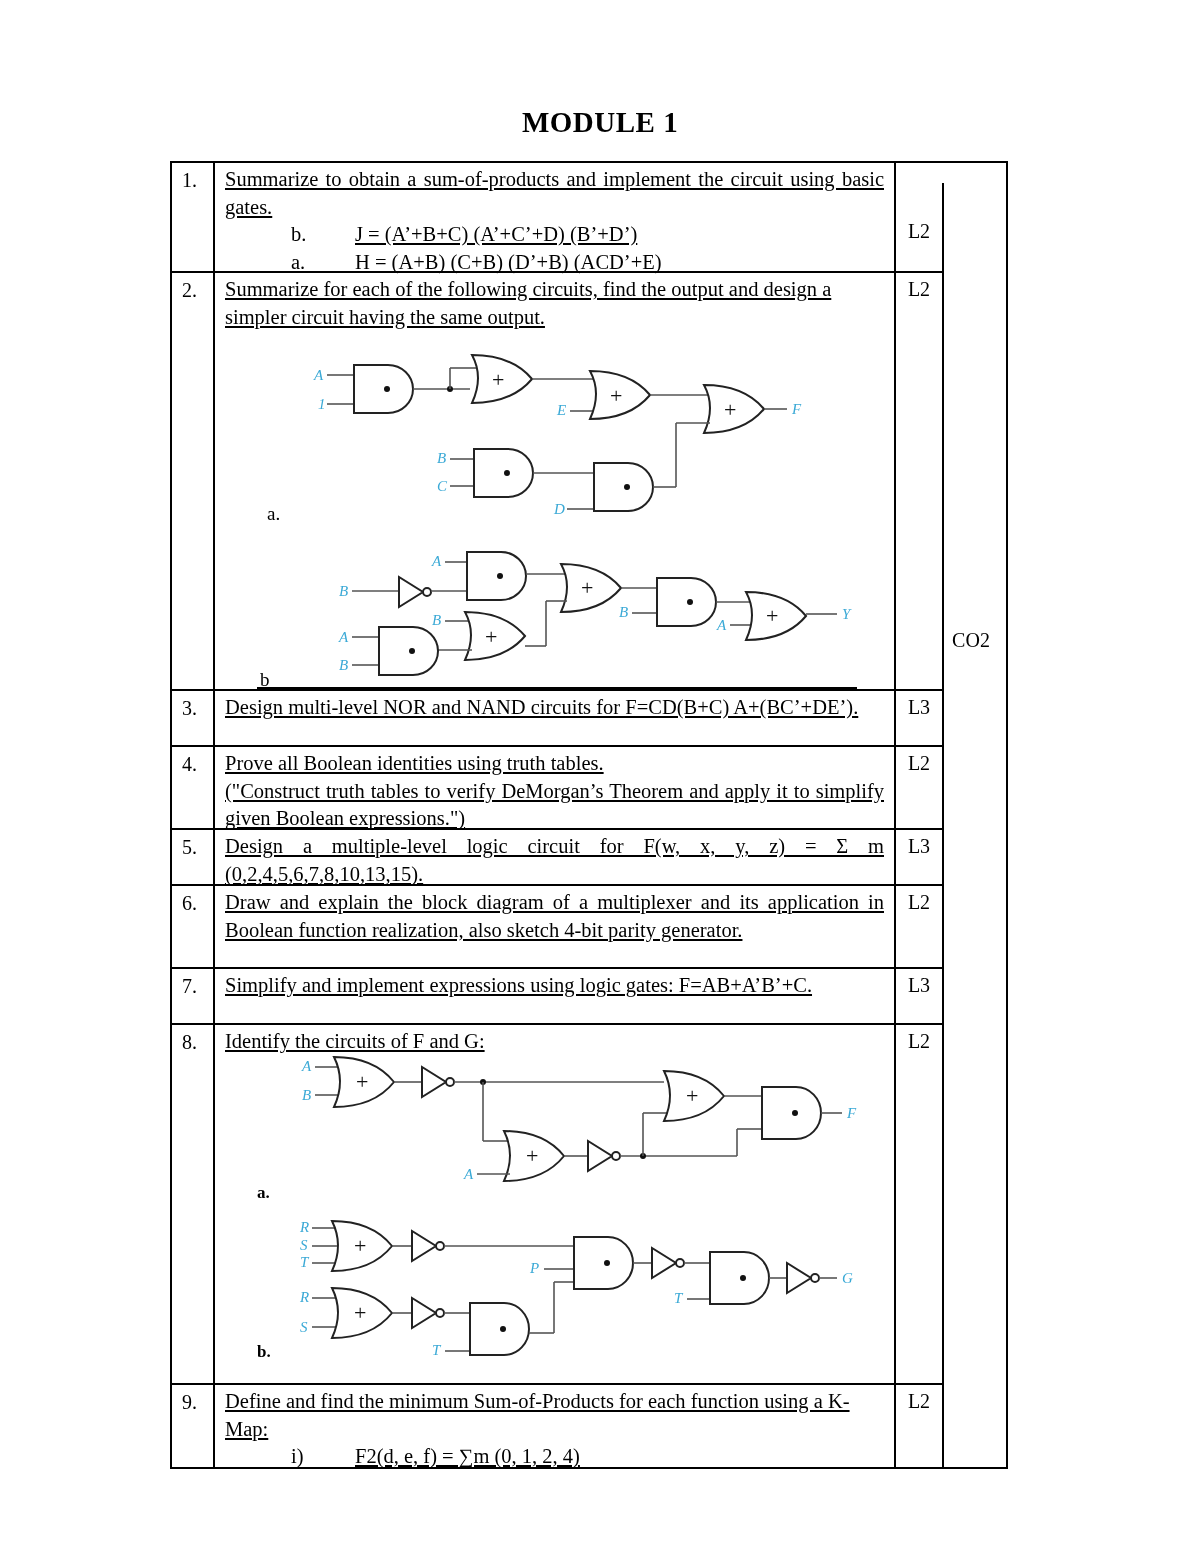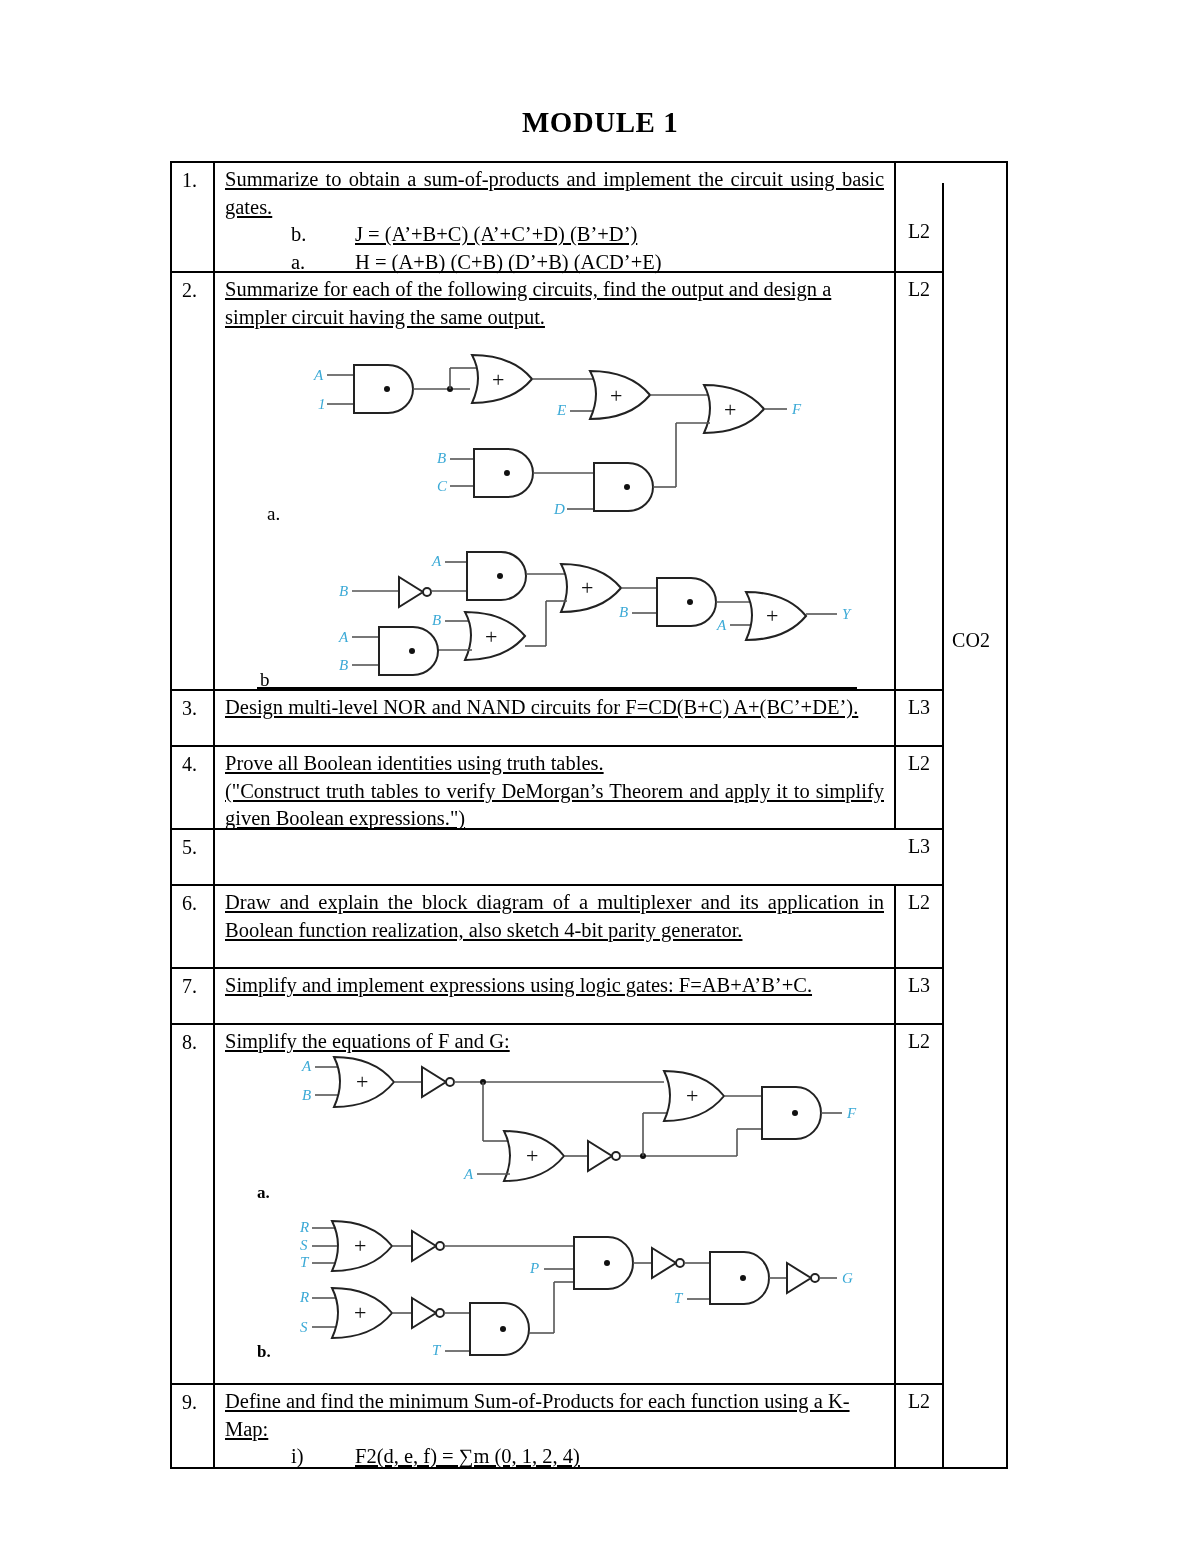--- a/index.html
+++ b/index.html
@@ -145,39 +145,40 @@
     <div class="num">4.</div>
     <div class="q">
       <span style="display:block;text-align:left;">Prove all Boolean identities using truth tables.</span>
       <span>("Construct truth tables to verify DeMorgan’s Theorem and apply it to simplify given Boolean expressions.")</span>
     </div>
     <div class="lvl">L2</div>
   </div>
 
   <div class="row" style="top:667px;height:56px;">
     <div class="num">5.</div>
+    <div class="q">Design a multiple-level logic circuit for F(w, x, y, z) = Σ m (0,2,4,5,6,7,8,10,13,15).</div>
     <div class="lvl">L3</div>
   </div>
 
   <div class="row" style="top:723px;height:83px;">
     <div class="num">6.</div>
     <div class="q">Draw and explain the block diagram of a multiplexer and its application in Boolean function realization, also sketch 4-bit parity generator.</div>
     <div class="lvl">L2</div>
   </div>
 
   <div class="row" style="top:806px;height:56px;">
     <div class="num">7.</div>
     <div class="q">Simplify and implement expressions using logic gates: F=AB+A’B’+C.</div>
     <div class="lvl">L3</div>
   </div>
 
   <div class="row" style="top:862px;height:360px;">
     <div class="num">8.</div>
     <div class="q" style="text-align:left;">
-      <span>Simplify the equations of F and G:</span>
+      <span>Identify the circuits of F and G:</span>
     </div>
     <div class="lvl">L2</div>
 
     <span class="dlabel" style="left:85px;top:158px;font-weight:bold;font-size:17px;">a.</span>
     <span class="dlabel" style="left:85px;top:317px;font-weight:bold;font-size:17px;">b.</span>
 
     <svg class="diag" style="left:120px;top:30px;" width="580" height="140">
       <text x="10" y="16">A</text>
         <text x="10" y="45">B</text>
       <line class="w" x1="23" y1="12" x2="48" y2="12"></line>

